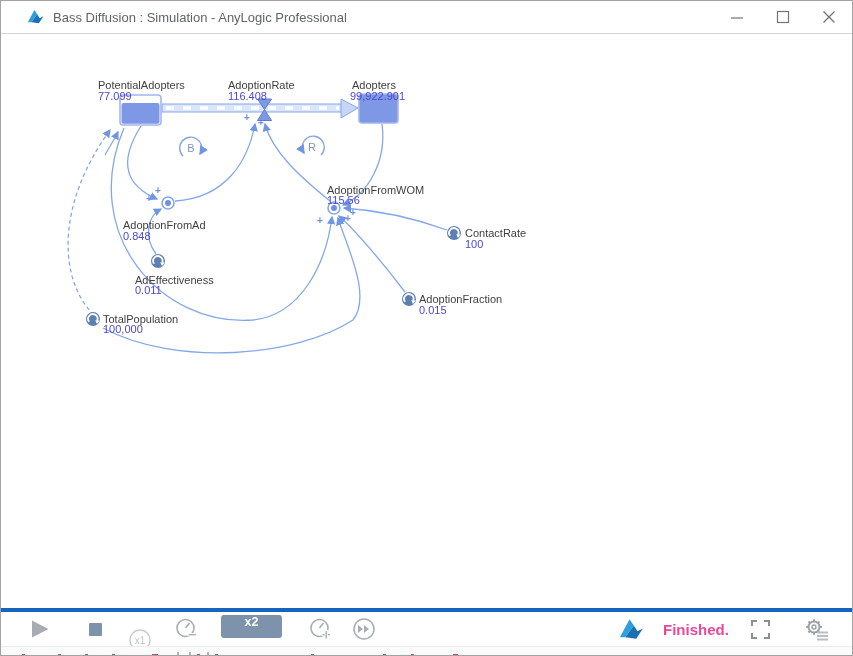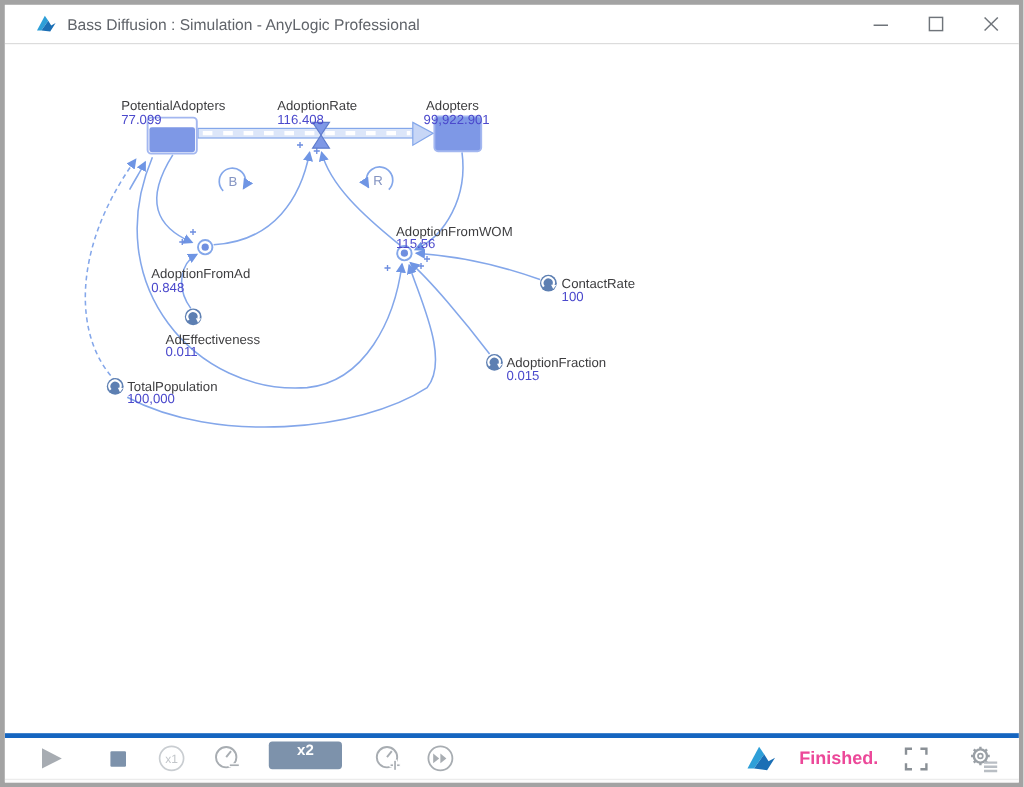--- a/index.html
+++ b/index.html
@@ -1,16 +1,16 @@
 <!DOCTYPE html>
 <html><head>
 <meta charset="utf-8">
 <style>
   html,body{margin:0;padding:0;background:#e8e8e8;font-family:"Liberation Sans",sans-serif;}
-  .window{position:relative;width:853px;height:656px;background:#ffffff;border:4px solid #a3a3a3;box-sizing:border-box;overflow:hidden;}
+  .window{position:relative;width:853px;height:656px;background:#ffffff;border:1px solid #a3a3a3;box-sizing:border-box;overflow:hidden;}
   
   .titlebar{position:absolute;left:0;top:0;right:0;height:32px;background:#ffffff;border-bottom:1px solid #d4d4d4;display:flex;align-items:center;}
   .titlebar .logo{margin-left:26px;width:18px;height:16px;flex:0 0 auto;}
   .titlebar .title{margin-left:8px;font-size:13px;color:#60646a;white-space:nowrap;}
   .win-controls{position:absolute;right:0;top:0;height:32px;display:flex;align-items:center;}
   .win-btn{width:46px;height:32px;display:flex;align-items:center;justify-content:center;cursor:pointer;}
   
   .canvas{position:absolute;left:0;top:33px;width:853px;height:574px;background:#ffffff;}
   .lbl{font-size:11px;fill:#3e3e40;}
   .val{font-size:11px;fill:#4b49cc;}
@@ -197,21 +197,21 @@
         <polygon points="3,2.5 19.5,11 3,19.5" fill="#a7acb2"></polygon>
       </svg>
     </div>
 
     <div class="ctl" style="left:84px;width:20px;">
       <svg width="15" height="15" viewBox="0 0 15 15">
         <rect x="1" y="1" width="13" height="13" rx="1" fill="#7d92ab"></rect>
       </svg>
     </div>
 
-    <div class="ctl" style="left:127px;width:24px;">
+    <div class="ctl" style="left:127px;width:24px;margin-top:11px;">
       <svg width="24" height="24" viewBox="0 0 24 24">
         <circle cx="12" cy="12" r="10" fill="none" stroke="#c9cdd1" stroke-width="1.4"></circle>
         <text x="12" y="16" text-anchor="middle" font-size="10" fill="#c2c6ca" font-family="Liberation Sans, sans-serif">x1</text>
       </svg>
     </div>
 
     <div class="ctl" style="left:172px;width:26px;">
       <svg width="25" height="25" viewBox="0 0 25 25">
         <circle cx="11.5" cy="11" r="8.5" fill="none" stroke="#a8adb2" stroke-width="1.6"></circle>
         <line x1="11.5" y1="11" x2="15.5" y2="6" stroke="#a8adb2" stroke-width="1.6"></line>

